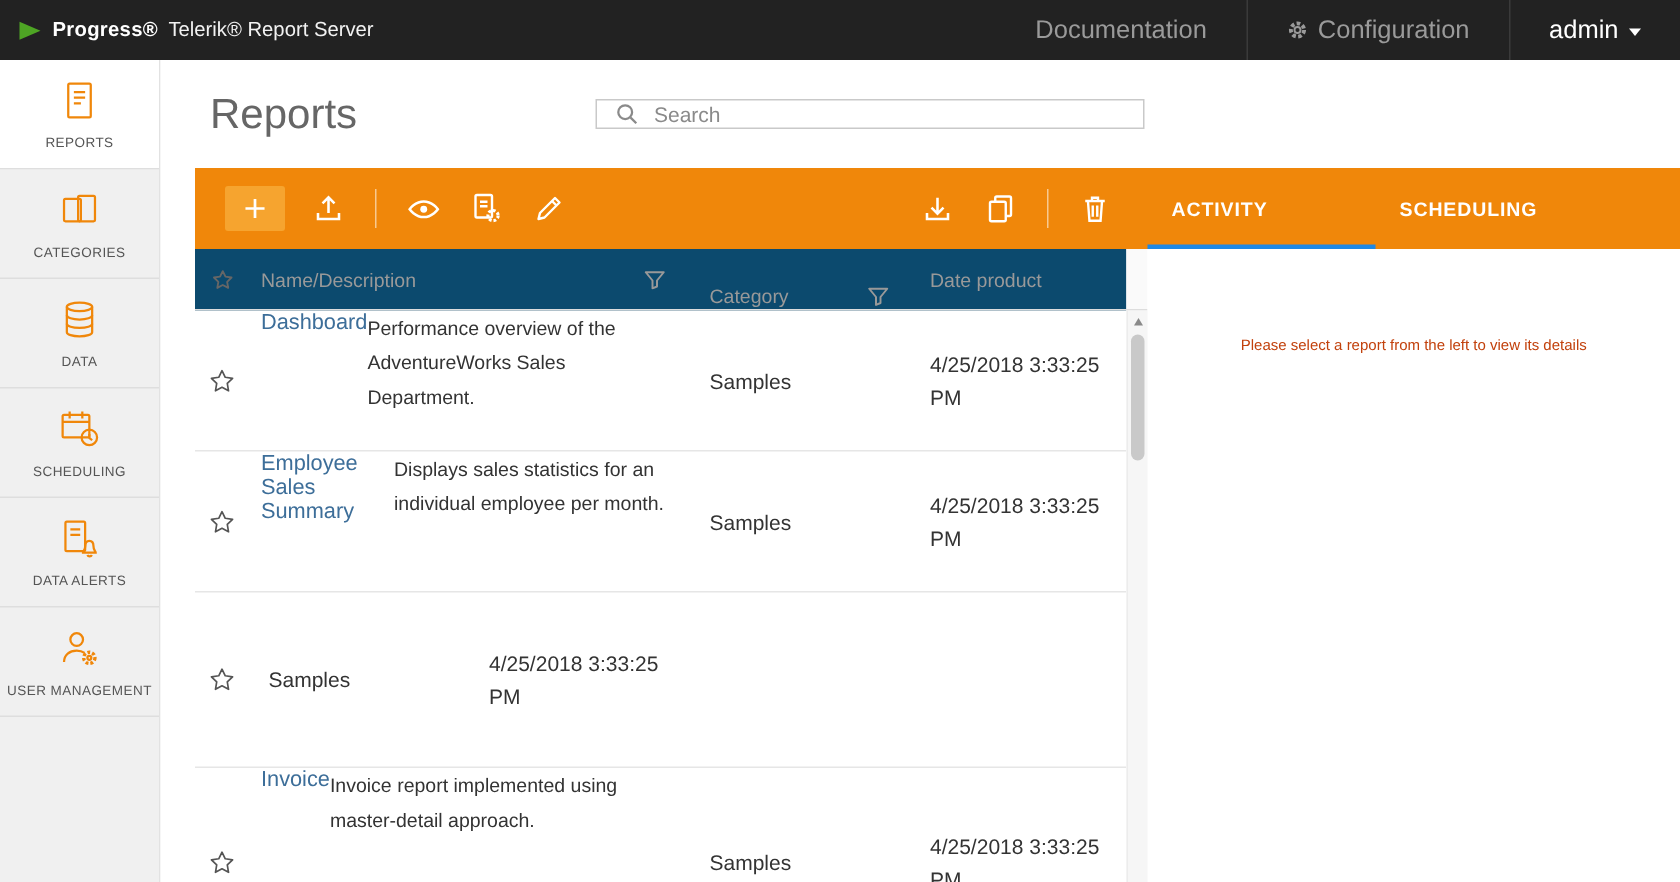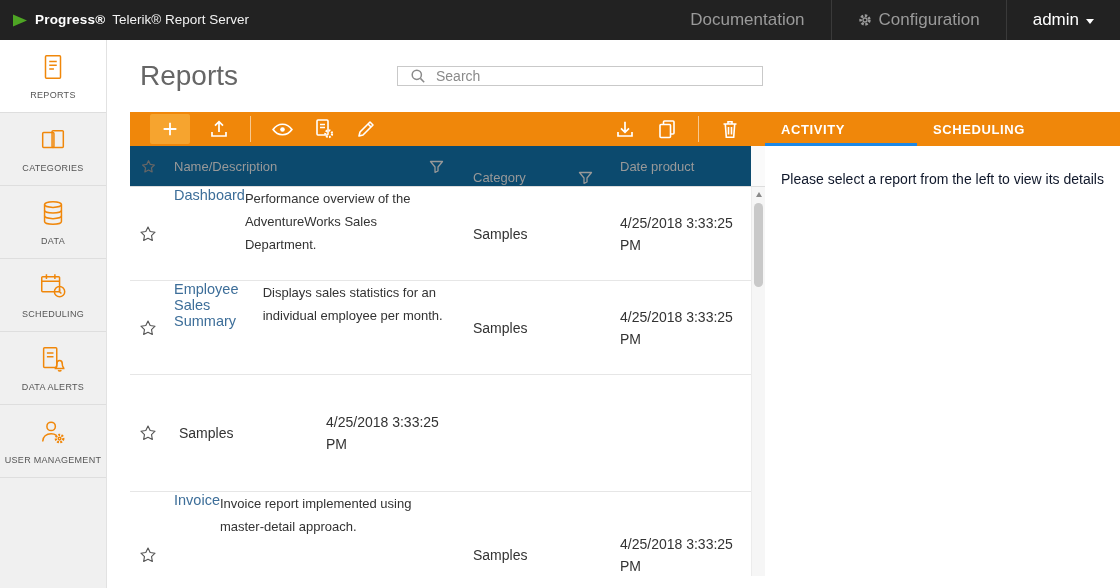--- a/index.html
+++ b/index.html
@@ -32,21 +32,21 @@
   
   .main { position:absolute; top:40px; left:107px; right:0; bottom:0; background:#fff; }
   .page-header { height:72px; display:flex; align-items:center; padding-left:33px; }
   .page-title { font-size:28px; font-weight:400; color:#666; width:257px; flex:none; }
   .search-box { width:366px; height:20px; border:1px solid #c9c9c9; background:#fff;
                 display:flex; align-items:center; gap:10px; padding:0 12px; }
   .search-box input { border:none; outline:none; flex:1; font-size:14px; color:#333; font-family:inherit; background:transparent; }
   .search-box input::placeholder { color:#8a8a8a; }
 
   
-  .toolbar { margin-left:23px; height:34px; background:#F0870A; display:flex; }
+  .toolbar { margin-left:23px; height:54px; background:#F0870A; display:flex; }
   .tb-left { flex:1; display:flex; align-items:center; padding:0 14px 0 12px; }
   .tb-btn { width:42px; height:46px; display:flex; align-items:center; justify-content:center; cursor:pointer; }
   .add-btn { width:40px; height:30px; background:#F6A42F; border-radius:2px; display:flex;
              align-items:center; justify-content:center; margin:0 8px; cursor:pointer; }
   .tb-sep { width:1px; height:26px; background:rgba(255,255,255,.55); margin:0 10px; }
   .push-right { margin-left:auto; }
 
   
   .tb-tabs { width:355px; flex:none; display:flex; }
   .tab { display:flex; align-items:center; padding-left:16px; color:#fff; font-size:13px; font-weight:bold;
@@ -82,21 +82,21 @@
   .scrollbar { width:14px; flex:none; display:flex; flex-direction:column; }
   .sb-headspacer { height:41px; flex:none; background:#fafafa; border-bottom:1px solid #ddd; }
   .sb-track { flex:1; background:#f6f6f6; border-left:1px solid #ececec; position:relative; }
   .sb-up { height:14px; display:flex; align-items:center; justify-content:center; cursor:pointer; }
   .sb-up-arrow { width:0; height:0; border-left:3.5px solid transparent; border-right:3.5px solid transparent;
                  border-bottom:5px solid #8a8a8a; }
   .sb-thumb { position:absolute; top:16px; left:2px; width:9px; height:84px; background:#c9c9c9; border-radius:5px; cursor:pointer; }
 
   
   .details { flex:1; background:#fff; padding:22px 16px 0; text-align:center; }
-  .details-message { font-size:14px; color:#0f172a; line-height:22px; }
+  .details-message { font-size:10px; color:#c2410c; line-height:22px;margin-top:32px; }
 
   svg { display:block; }
 </style>
 </head>
 <body>
 
 <div class="app">
 
   <header class="topbar">
     <div class="brand">

